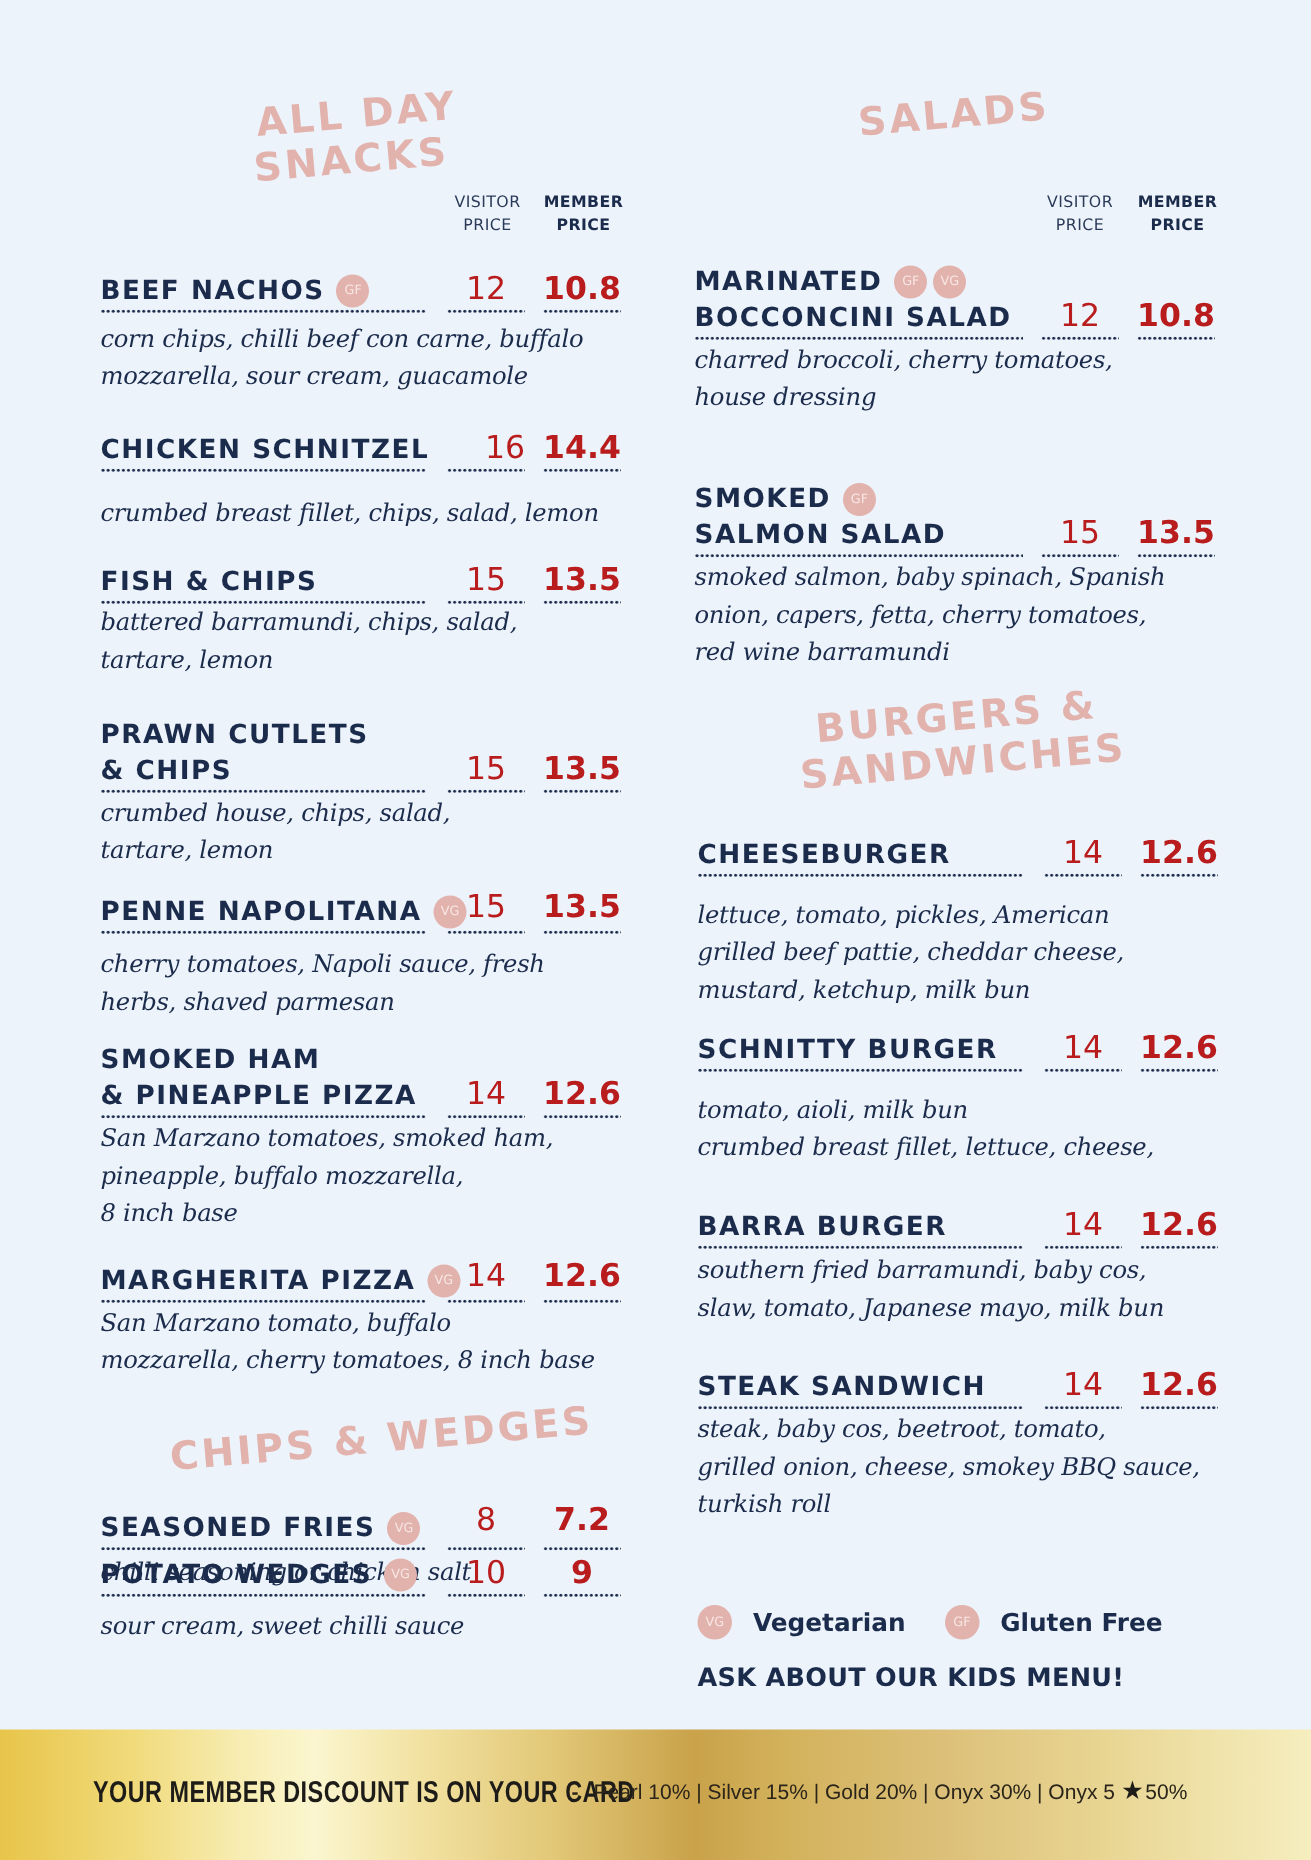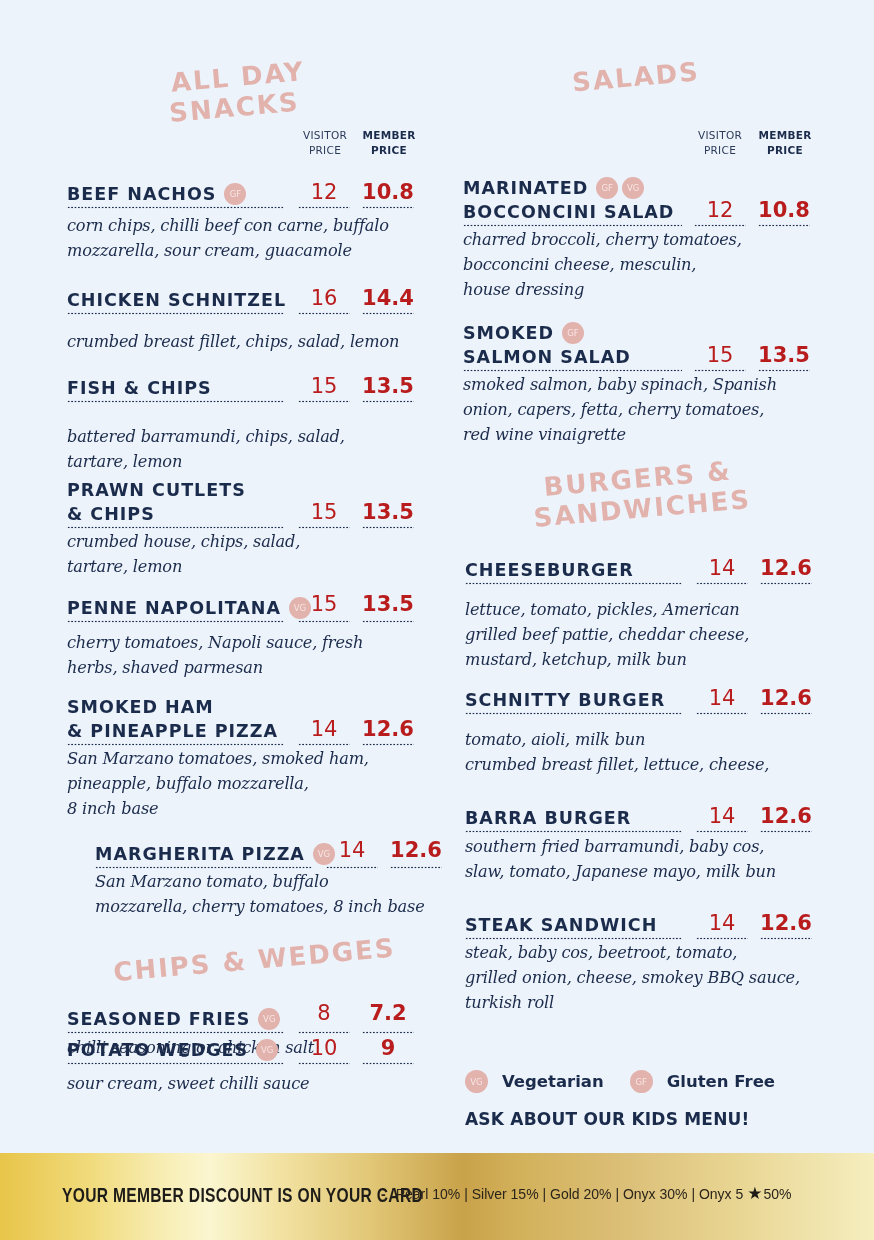--- a/index.html
+++ b/index.html
@@ -178,42 +178,42 @@
       <div>mozzarella, sour cream, guacamole</div>
     </div>
   </div>
 
   <div class="item" style="left:67px; top:288px; width:350px;">
     <div class="item-name-row">
       <div class="item-name">
         <span>CHICKEN SCHNITZEL</span>
       </div>
       <div class="dots" style="left:0; width:217px;"></div>
-      <div class="price visitor" style="left:231px; width:52px; bottom:2px;">16</div>
+      <div class="price visitor" style="left:231px; width:52px; bottom:2px;text-align:right;">16</div>
       <div class="dots" style="left:231px; width:52px;"></div>
       <div class="price member" style="left:295px; width:52px; bottom:2px;">14.4</div>
       <div class="dots" style="left:295px; width:52px;"></div>
     </div>
     <div class="desc" style="margin-top:17px;">
       <div>crumbed breast fillet, chips, salad, lemon</div>
     </div>
   </div>
 
   <div class="item" style="left:67px; top:376px; width:350px;">
     <div class="item-name-row">
       <div class="item-name">
         <span>FISH &amp; CHIPS</span>
       </div>
       <div class="dots" style="left:0; width:217px;"></div>
       <div class="price visitor" style="left:231px; width:52px; bottom:2px;">15</div>
       <div class="dots" style="left:231px; width:52px;"></div>
       <div class="price member" style="left:295px; width:52px; bottom:2px;">13.5</div>
       <div class="dots" style="left:295px; width:52px;"></div>
     </div>
-    <div class="desc" style="margin-top:24px;">
+    <div class="desc" style="margin-top:2px;">
       <div>battered barramundi, chips, salad,</div>
       <div>tartare, lemon</div>
     </div>
   </div>
 
   <div class="item" style="left:67px; top:477px; width:350px;">
     <div class="item-name-line1">PRAWN CUTLETS</div>
     <div class="item-name-row">
       <div class="item-name">
         <span>&amp; CHIPS</span>
@@ -260,21 +260,21 @@
       <div class="price member" style="left:295px; width:52px; bottom:2px;">12.6</div>
       <div class="dots" style="left:295px; width:52px;"></div>
     </div>
     <div class="desc" style="margin-top:3px;">
       <div>San Marzano tomatoes, smoked ham,</div>
       <div>pineapple, buffalo mozzarella,</div>
       <div>8 inch base</div>
     </div>
   </div>
 
-  <div class="item" style="left:67px; top:842px; width:350px;margin-left:28px;">
+  <div class="item" style="left:67px; top:842px; width:350px;">
     <div class="item-name-row">
       <div class="item-name">
         <span>MARGHERITA PIZZA</span>
         <span class="badge">VG</span>
       </div>
       <div class="dots" style="left:0; width:217px;"></div>
       <div class="price visitor" style="left:231px; width:52px; bottom:4px;">14</div>
       <div class="dots" style="left:231px; width:52px;"></div>
       <div class="price member" style="left:295px; width:52px; bottom:4px;">12.6</div>
       <div class="dots" style="left:295px; width:52px;"></div>
@@ -347,21 +347,20 @@
         <span>BOCCONCINI SALAD</span>
       </div>
       <div class="dots" style="left:0; width:219px;"></div>
       <div class="price visitor" style="left:231px; width:52px; bottom:2px;">12</div>
       <div class="dots" style="left:231px; width:52px;"></div>
       <div class="price member" style="left:295px; width:52px; bottom:2px;">10.8</div>
       <div class="dots" style="left:295px; width:52px;"></div>
     </div>
     <div class="desc" style="margin-top:3px;">
       <div>charred broccoli, cherry tomatoes,</div>
-      <div>bocconcini cheese, mesculin,</div>
       <div>house dressing</div>
     </div>
   </div>
 
   <div class="item" style="left:463px; top:320px; width:350px;">
     <div class="item-name-line1">
       <span>SMOKED</span>
       <span class="badge">GF</span>
     </div>
     <div class="item-name-row">
@@ -370,21 +369,21 @@
       </div>
       <div class="dots" style="left:0; width:219px;"></div>
       <div class="price visitor" style="left:231px; width:52px; bottom:2px;">15</div>
       <div class="dots" style="left:231px; width:52px;"></div>
       <div class="price member" style="left:295px; width:52px; bottom:2px;">13.5</div>
       <div class="dots" style="left:295px; width:52px;"></div>
     </div>
     <div class="desc" style="margin-top:3px;">
       <div>smoked salmon, baby spinach, Spanish</div>
       <div>onion, capers, fetta, cherry tomatoes,</div>
-      <div>red wine vinaigrette</div>
+      <div>red wine barramundi</div>
     </div>
   </div>
 
   <div class="section-title" style="left:532px; top:464px; width:206px;">
     <span style="margin-left:8px;">BURGERS &amp;</span>
     <span>SANDWICHES</span>
   </div>
 
   <div class="item" style="left:465px; top:558px; width:350px;">
     <div class="item-name-row">

